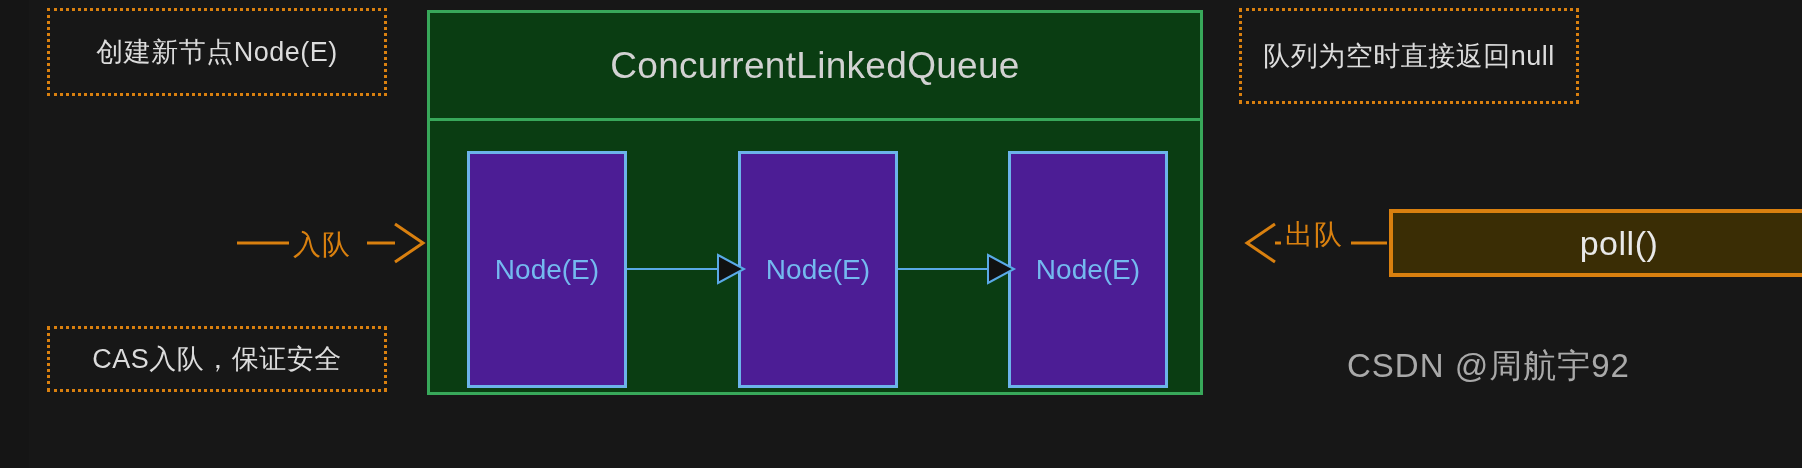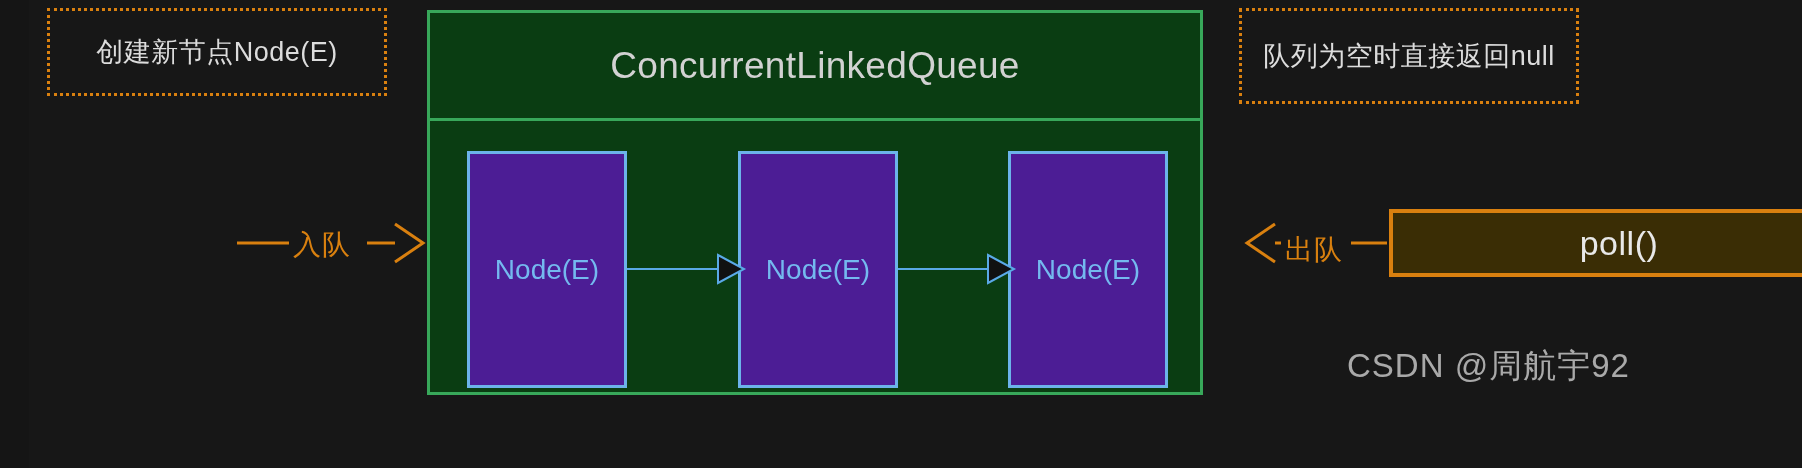--- a/index.html
+++ b/index.html
@@ -116,20 +116,23 @@
 </style>
 </head>
 <body>
 
 <div id="canvas">
 
   <div class="note" style="left:18px; top:8px; width:340px; height:88px;">
     <span>创建新节点Node(E)</span>
   </div>
 
+  <div class="note" style="left:18px; top:326px; width:340px; height:66px;">
+    <span>CAS入队，保证安全</span>
+  </div>
 
   <div class="note" style="left:1210px; top:8px; width:340px; height:96px; flex-direction:row;">
     <span>队列为空时直接返回</span>
     <span>null</span>
   </div>
 
 
 
   <div class="method-box" style="left:1360px; top:209px; width:460px; height:68px;">
     <span>poll()</span>
@@ -164,17 +167,17 @@
     <line x1="208" y1="243" x2="272" y2="243" stroke="#d9800f" stroke-width="3"></line>
     <line x1="338" y1="243" x2="366" y2="243" stroke="#d9800f" stroke-width="3"></line>
     <polyline points="366,224 394,243 366,262" fill="none" stroke="#d9800f" stroke-width="3"></polyline>
 
     <line x1="1246" y1="243" x2="1286" y2="243" stroke="#d9800f" stroke-width="3"></line>
     <line x1="1322" y1="243" x2="1358" y2="243" stroke="#d9800f" stroke-width="3"></line>
     <polyline points="1246,224 1218,243 1246,262" fill="none" stroke="#d9800f" stroke-width="3"></polyline>
   </svg>
 
   <div class="edge-label" style="left:260px; top:226px;">入队</div>
-  <div class="edge-label" style="left:1252px; top:231px;">出队</div>
+  <div class="edge-label" style="left:1252px; top:216px;">出队</div>
 
   <div class="watermark" style="left:1318px; top:344px;">CSDN @周航宇92</div>
 
 </div>
 
 </body></html>

